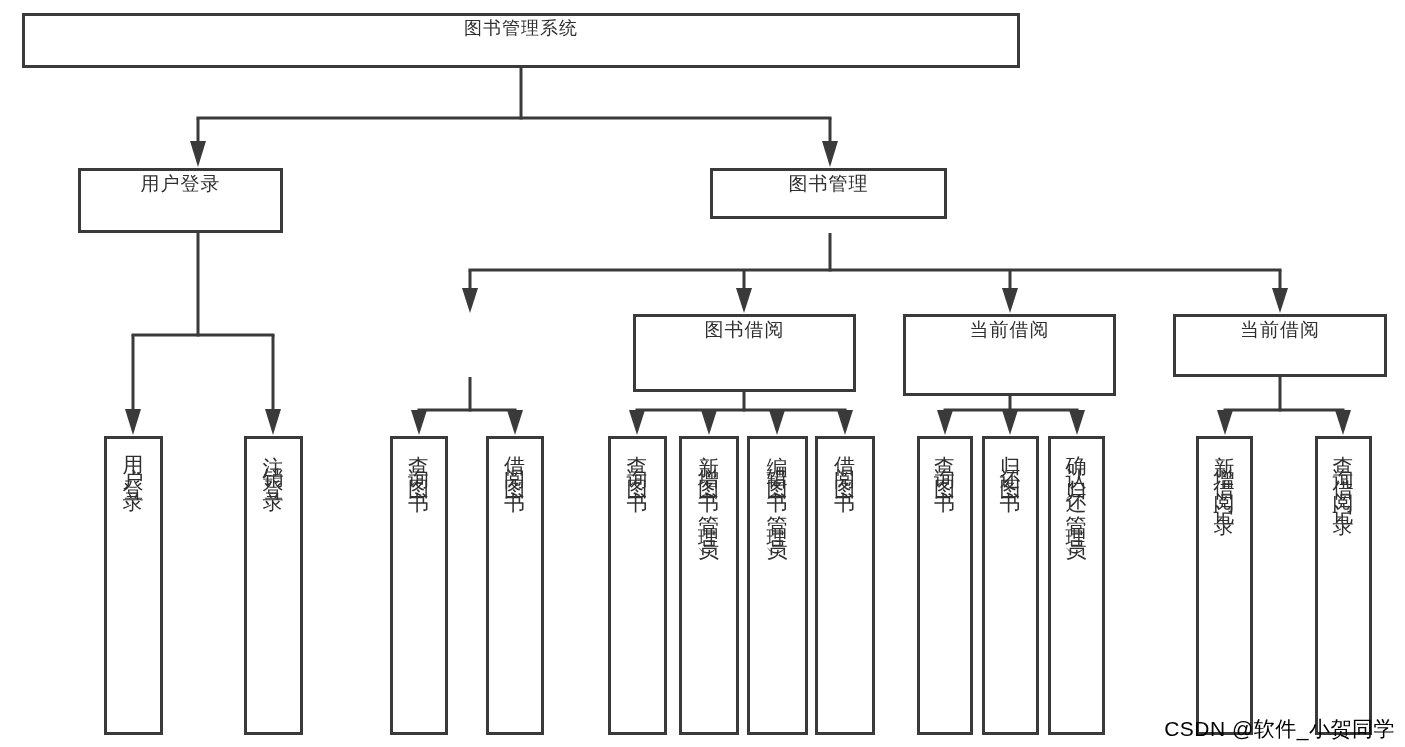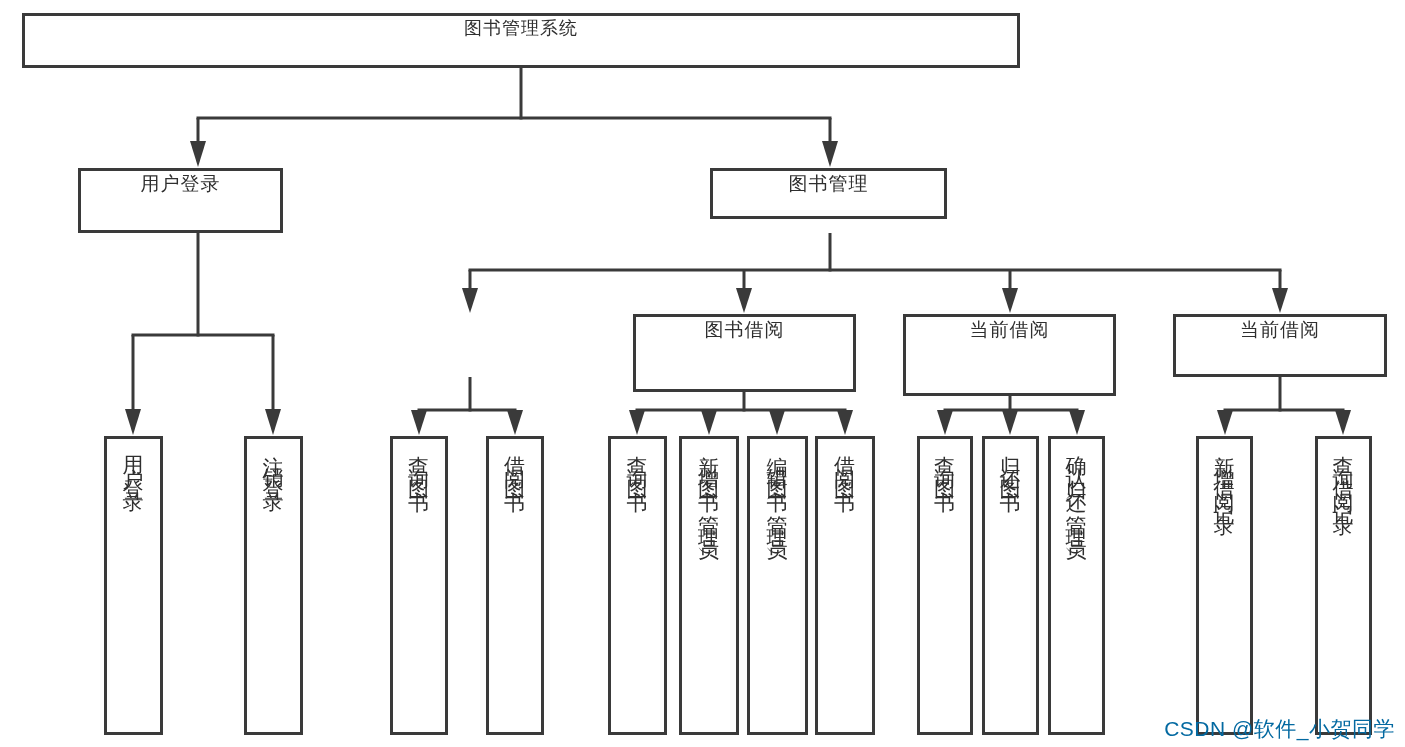--- a/index.html
+++ b/index.html
@@ -40,21 +40,21 @@
   #connectors {
     position: absolute;
     left: 0; top: 0;
     z-index: 1;
   }
   #watermark {
     position: absolute;
     right: 10px;
     bottom: 4px;
     font-size: 21px;
-    color: #0369a1;
+    color: #000000;
     letter-spacing: 0.5px;
     z-index: 3;
   }
 </style>
 </head>
 <body>
 
 <div id="stage">
 
   <svg id="connectors" width="1405" height="747">

